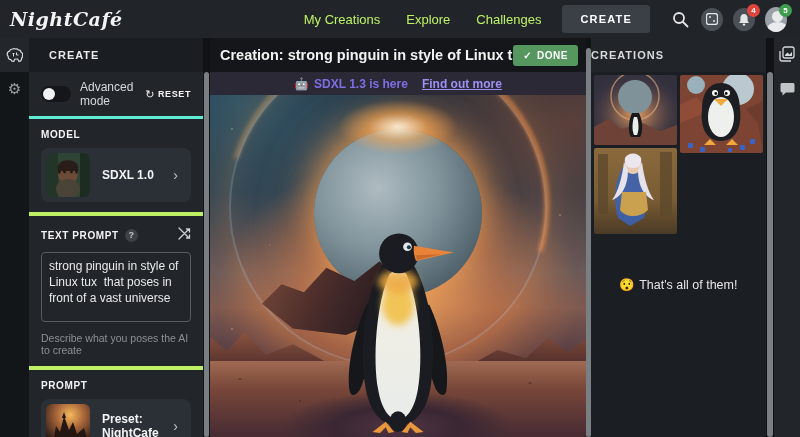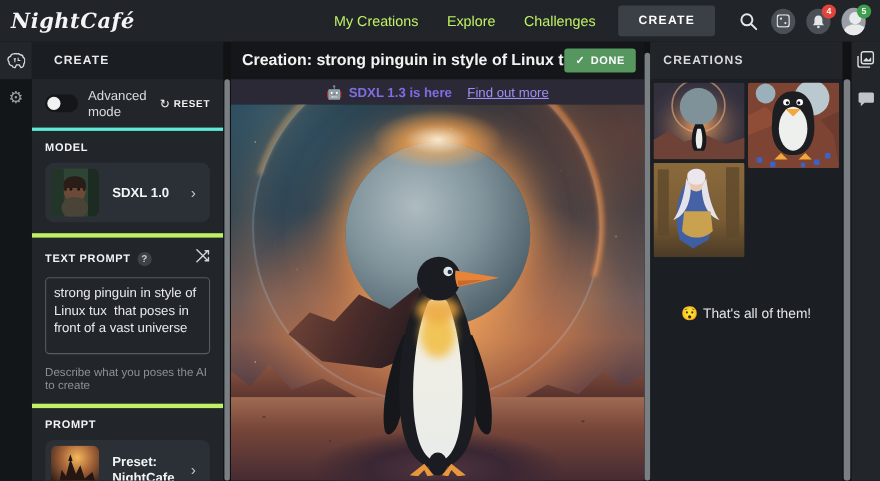--- a/index.html
+++ b/index.html
@@ -90,21 +90,21 @@
     padding:0 8px 0 10px; }
   .creation-title { color:#f2f2f2; font-size:14.5px; font-weight:bold; flex:1; white-space:nowrap;
     overflow:hidden; }
   .done-btn { background:#55975f; color:#fff; font-size:10px; font-weight:bold; letter-spacing:.5px;
     border-radius:3px; padding:5px 10px; display:flex; align-items:center; gap:5px; cursor:pointer; }
   .banner { height:23px; flex:0 0 23px; background:#2c2937; display:flex; align-items:center;
     justify-content:center; font-size:12px; font-weight:bold; }
   .banner .emoji { color:#d5a13c; font-size:12px; margin-right:5px; }
   .banner .banner-text { color:#7d6ee4; }
   .banner .banner-link { color:#9d90f5; text-decoration:underline; margin-left:14px;
-    font-weight:normal; cursor:pointer; }
+    font-weight:bold; cursor:pointer; }
 
   
   .scene { position:relative; flex:1; overflow:hidden;
     background:
       radial-gradient(260px 190px at 50% 58%, rgba(255,180,100,.85) 0%, rgba(255,140,70,.4) 38%, rgba(255,120,60,0) 70%),
       radial-gradient(300px 220px at 8% 2%, rgba(62,112,132,.55) 0%, rgba(62,112,132,0) 65%),
       radial-gradient(340px 260px at 95% 8%, rgba(190,85,45,.35) 0%, rgba(190,85,45,0) 60%),
       linear-gradient(180deg, #223240 0%, #2e3c49 28%, #6b5a59 52%, #7e5a50 62%, #4a3440 80%, #33242e 100%); }
   .stars { position:absolute; inset:0;
     background-image:
@@ -152,21 +152,21 @@
       linear-gradient(180deg, #a06a52 0%, #774639 38%, #462b33 100%); }
   .mound { position:absolute; width:230px; height:72px; left:188px; bottom:-26px;
     transform:translateX(-50%); border-radius:50%;
     background:radial-gradient(closest-side, #503442 0%, #3a2733 55%, rgba(42,28,38,0) 100%); }
   .penguin { position:absolute; left:188px; bottom:4px; transform:translateX(-50%);
     height:208px; width:134px; }
 
   
   .creations { width:175px; flex:0 0 175px; background:#1b1e22; display:flex; flex-direction:column; }
   .creations-header { height:34px; flex:0 0 34px; background:#212529; display:flex;
-    align-items:center; padding-left:12px; color:#d8dadc; font-size:11px; font-weight:bold;
+    align-items:center; color:#d8dadc; font-size:11px; font-weight:bold;
     letter-spacing:1px; }
   .thumb-grid { display:flex; gap:3px; padding:3px; }
   .thumb-col { display:flex; flex-direction:column; gap:3px; flex:1; }
   .thumb { width:100%; border-radius:2px; overflow:hidden; cursor:pointer; }
   .thumb svg { display:block; width:100%; height:100%; }
   .end-message { margin-top:40px; text-align:center; color:#e4e6e8; font-size:12.5px; }
   .end-message .emoji { color:#f0c04a; margin-right:4px; }
 
   
   .right-rail { width:26px; flex:0 0 26px; background:#22262a; display:flex; flex-direction:column;

